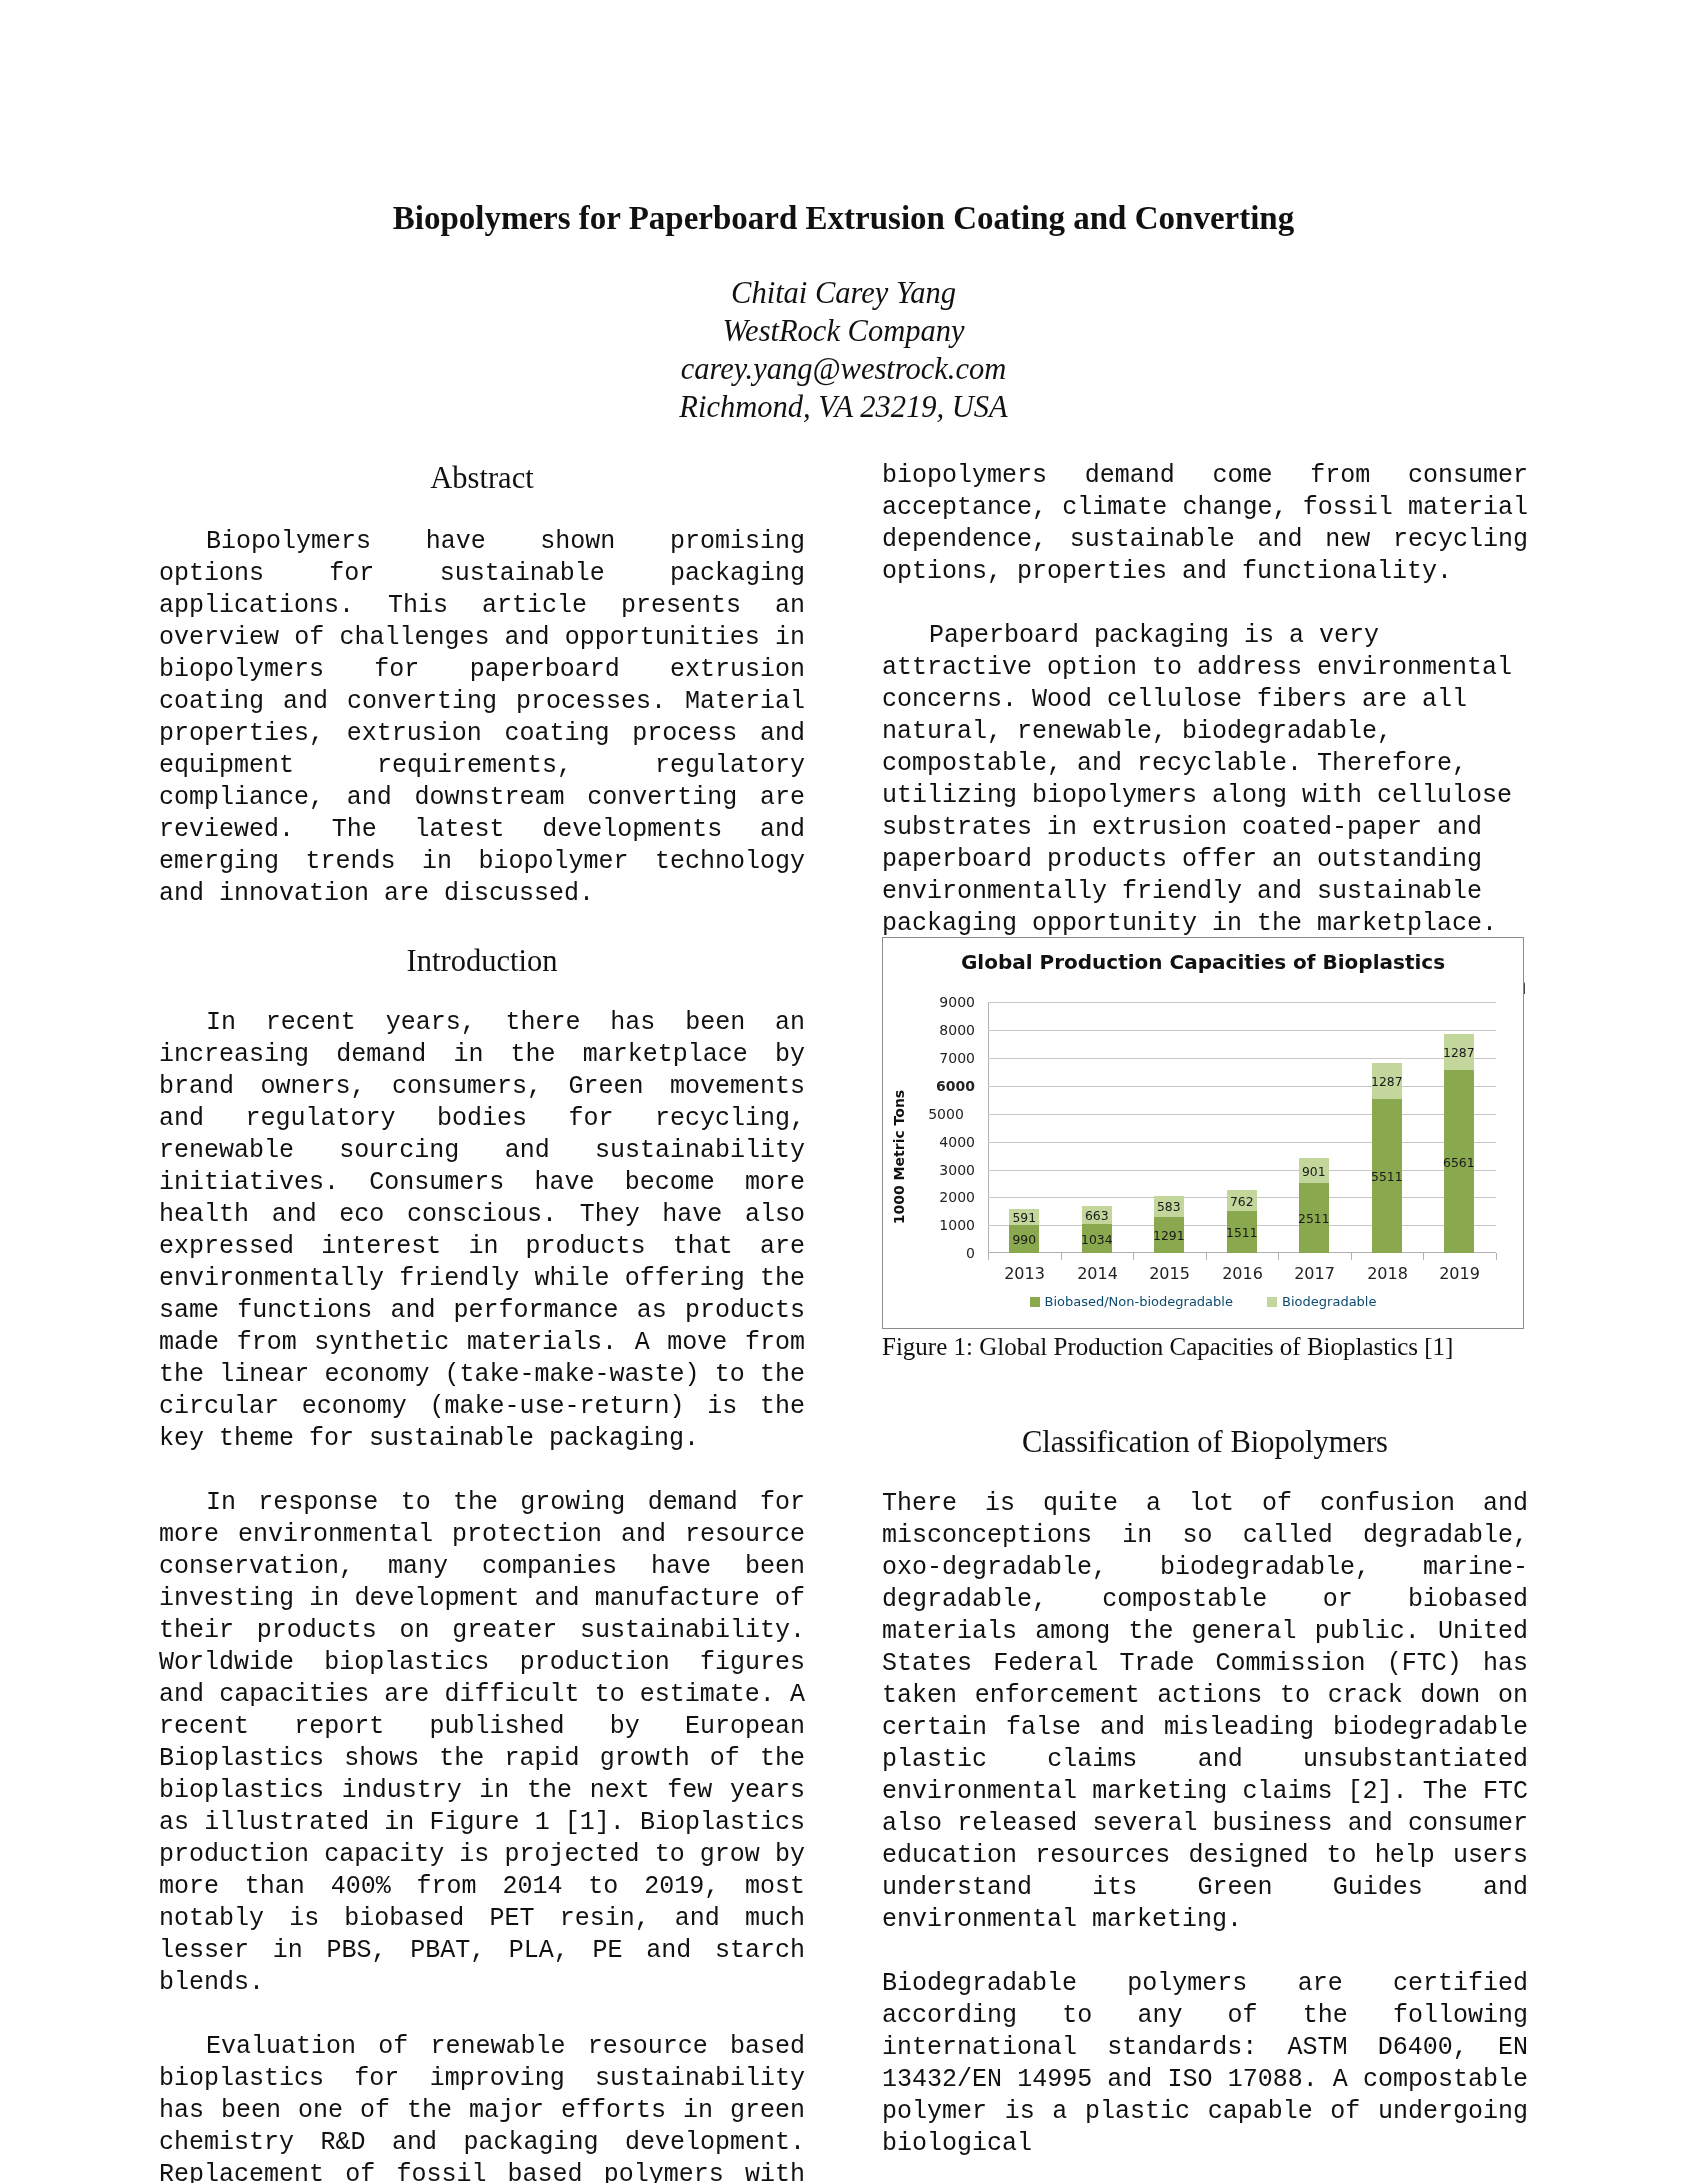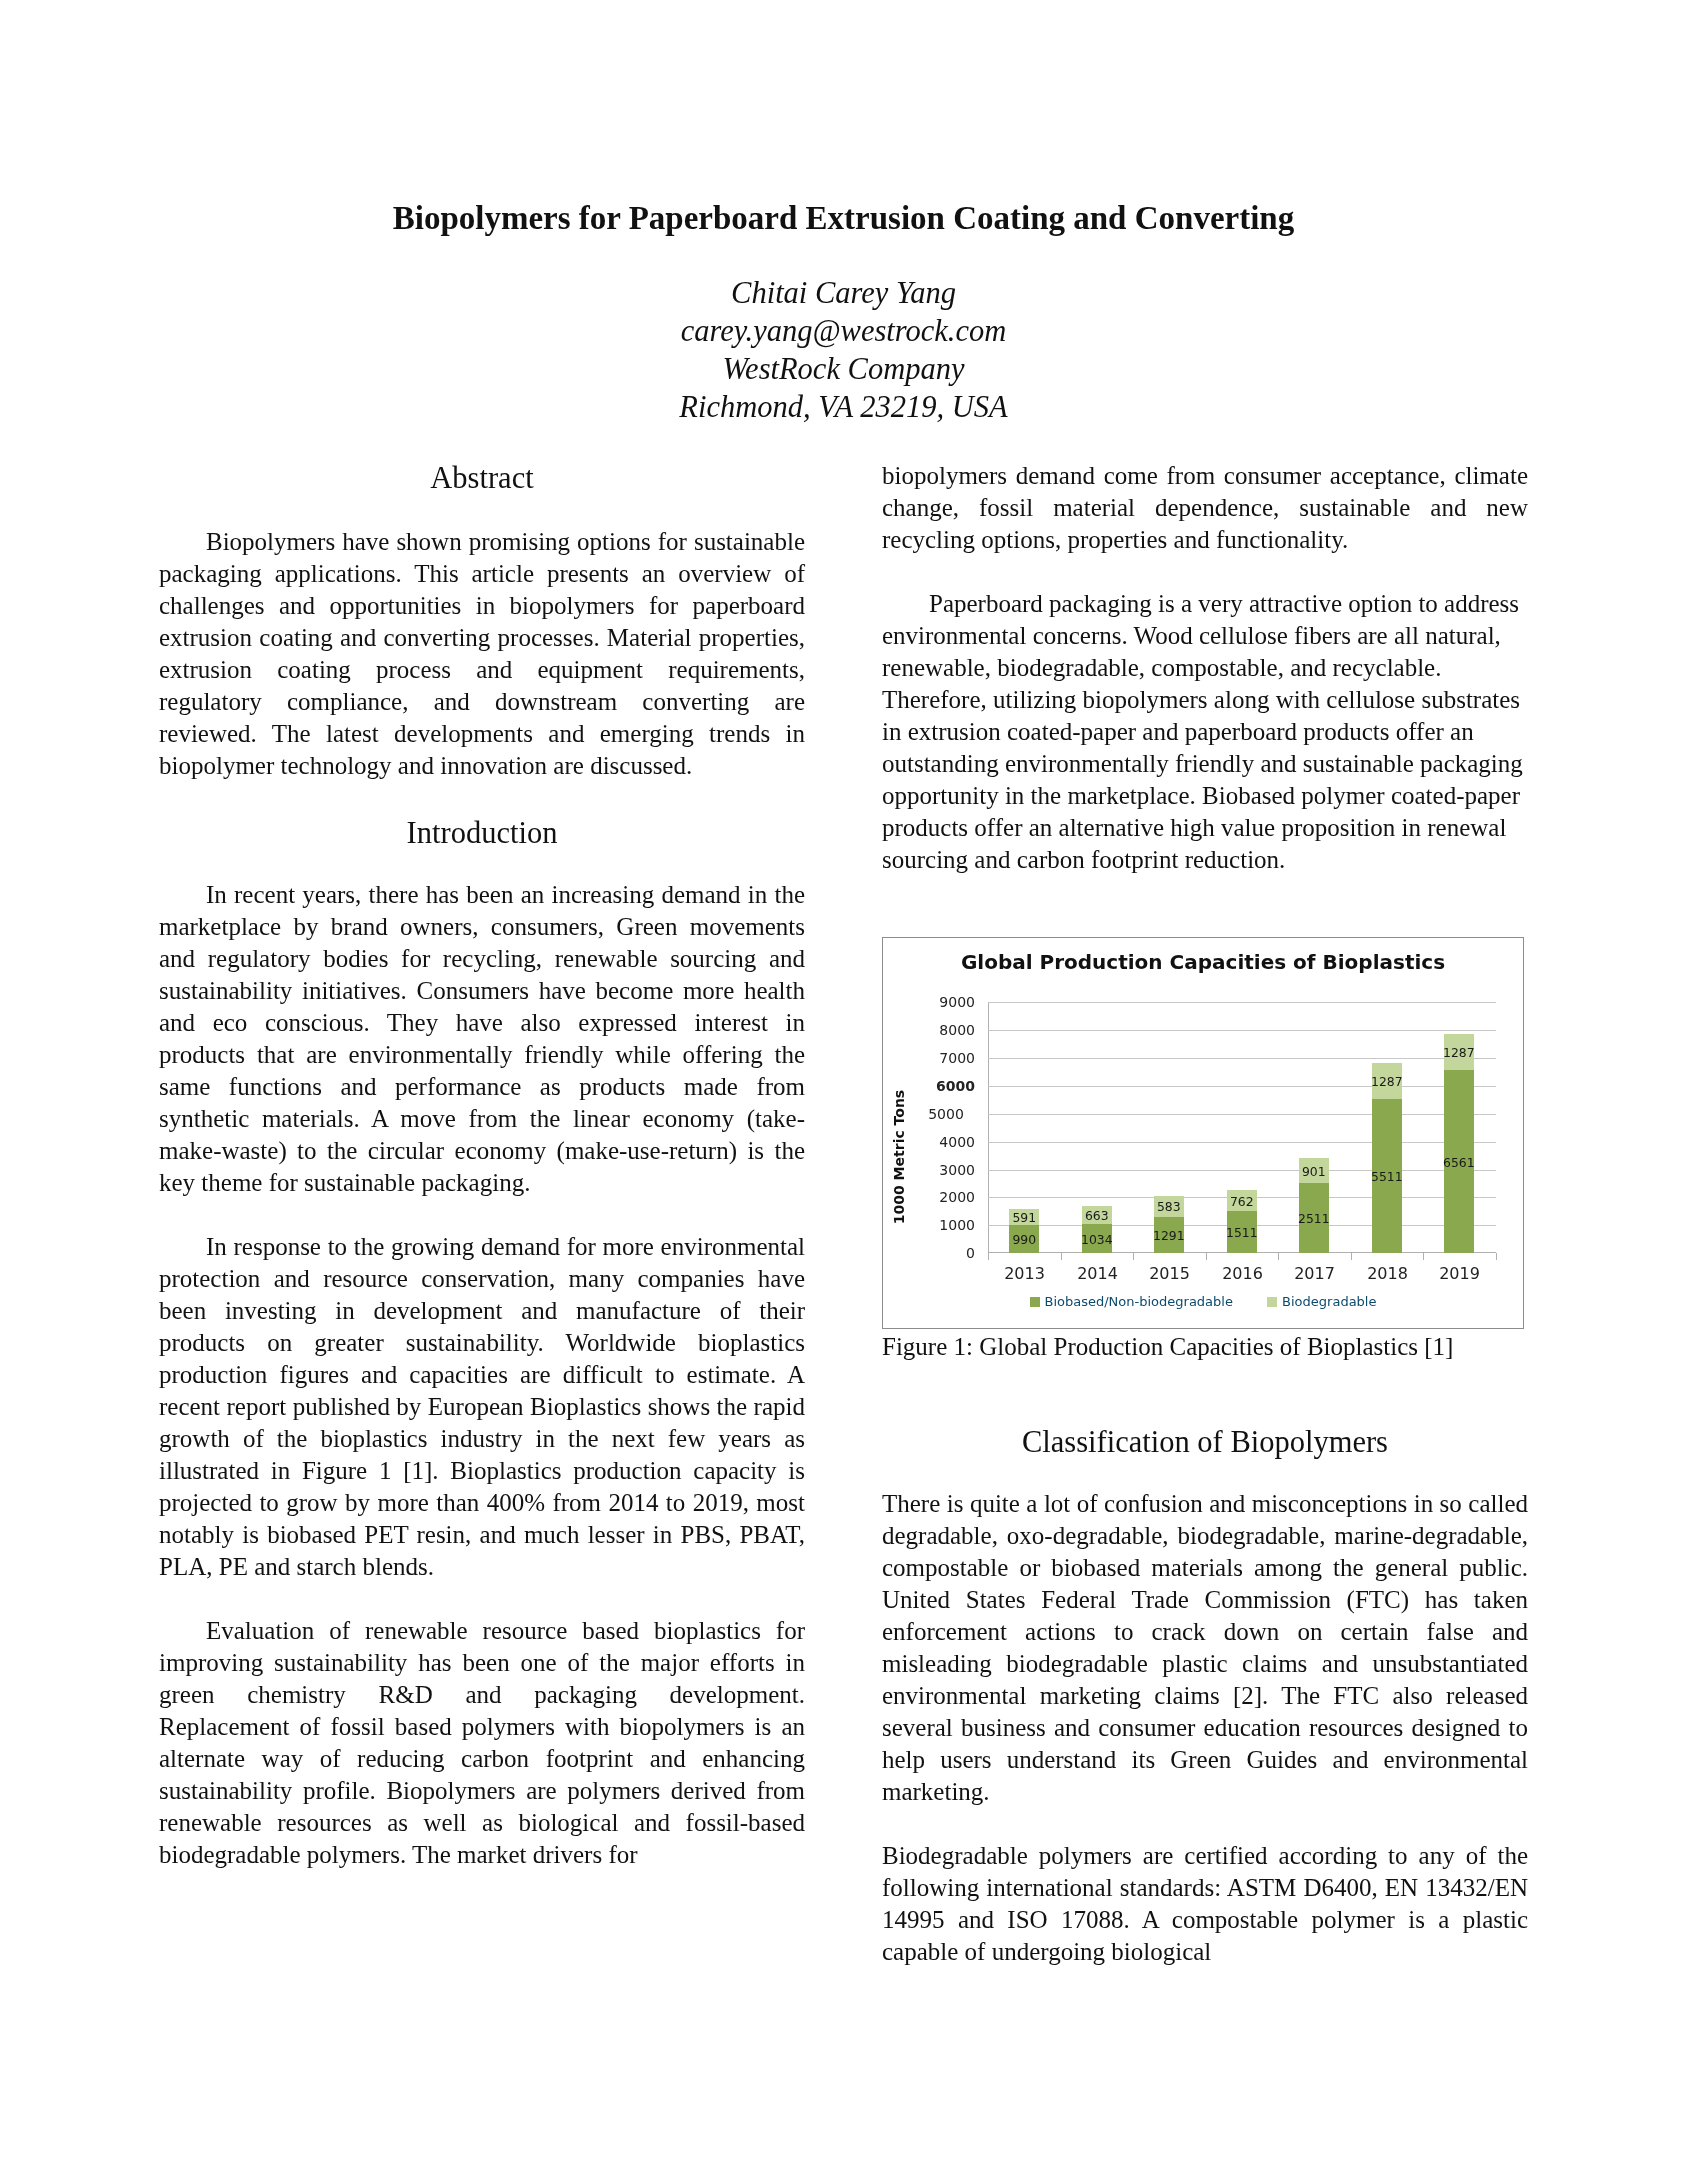--- a/index.html
+++ b/index.html
@@ -5,21 +5,21 @@
   html, body { margin: 0; padding: 0; background: #ffffff; }
   body { width: 1687px; height: 2183px; position: relative; overflow: hidden;
          font-family: "Liberation Serif", serif; color: #111; }
   .abs { position: absolute; }
   .title { left: 0; width: 1687px; top: 198px; text-align: center;
            font-weight: bold; font-size: 33px; line-height: 40px; }
   .author-block { left: 0; width: 1687px; top: 274px; text-align: center;
            font-style: italic; font-size: 30.5px; line-height: 38px; }
   .author-block div { margin: 0; }
   .col { width: 646px; font-size: 25px; line-height: 32px; text-align: justify; }
-  .col p { margin: 0; }
+  .col p { margin: 0; font-family: Liberation Mono, monospace; }
   .col p.indent { text-indent: 47px; }
   .col .gap { height: 32px; }
   .h2 { font-weight: normal; font-size: 30.5px; line-height: 36px; text-align: center; }
   .left { left: 159px; }
   .right { left: 882px; }
   .right p.ragged { text-align: left; }
 
   
   .chart-box { left: 882px; top: 937px; width: 642px; height: 392px;
                border: 1.6px solid #8c8c8c; box-sizing: border-box; background: #fff;
@@ -47,22 +47,22 @@
   .legend-item { display: inline-block; margin: 0 15px; }
   .swatch { display: inline-block; width: 10px; height: 10px; margin-right: 5px; vertical-align: -0.8px; }
   .caption { left: 882px; top: 1331px; font-size: 25px; line-height: 31px; }
 </style>
 </head>
 <body>
 
 <div class="abs title">Biopolymers for Paperboard Extrusion Coating and Converting</div>
 <div class="abs author-block">
   <div>Chitai Carey Yang</div>
+  <div>WestRock Company</div>
   <div>carey.yang@westrock.com</div>
-  <div>WestRock Company</div>
   <div>Richmond, VA 23219, USA</div>
 </div>
 
 <div class="abs col left" style="top:460px;">
   <div class="h2">Abstract</div>
   <div style="height:30px"></div>
   <p class="indent">Biopolymers have shown promising options for sustainable packaging applications. This article presents an overview of challenges and opportunities in biopolymers for paperboard extrusion coating and converting processes. Material properties, extrusion coating process and equipment requirements, regulatory compliance, and downstream converting are reviewed. The latest developments and emerging trends in biopolymer technology and innovation are discussed.</p>
   <div style="height:33px"></div>
   <div class="h2">Introduction</div>
   <div style="height:28px"></div>

